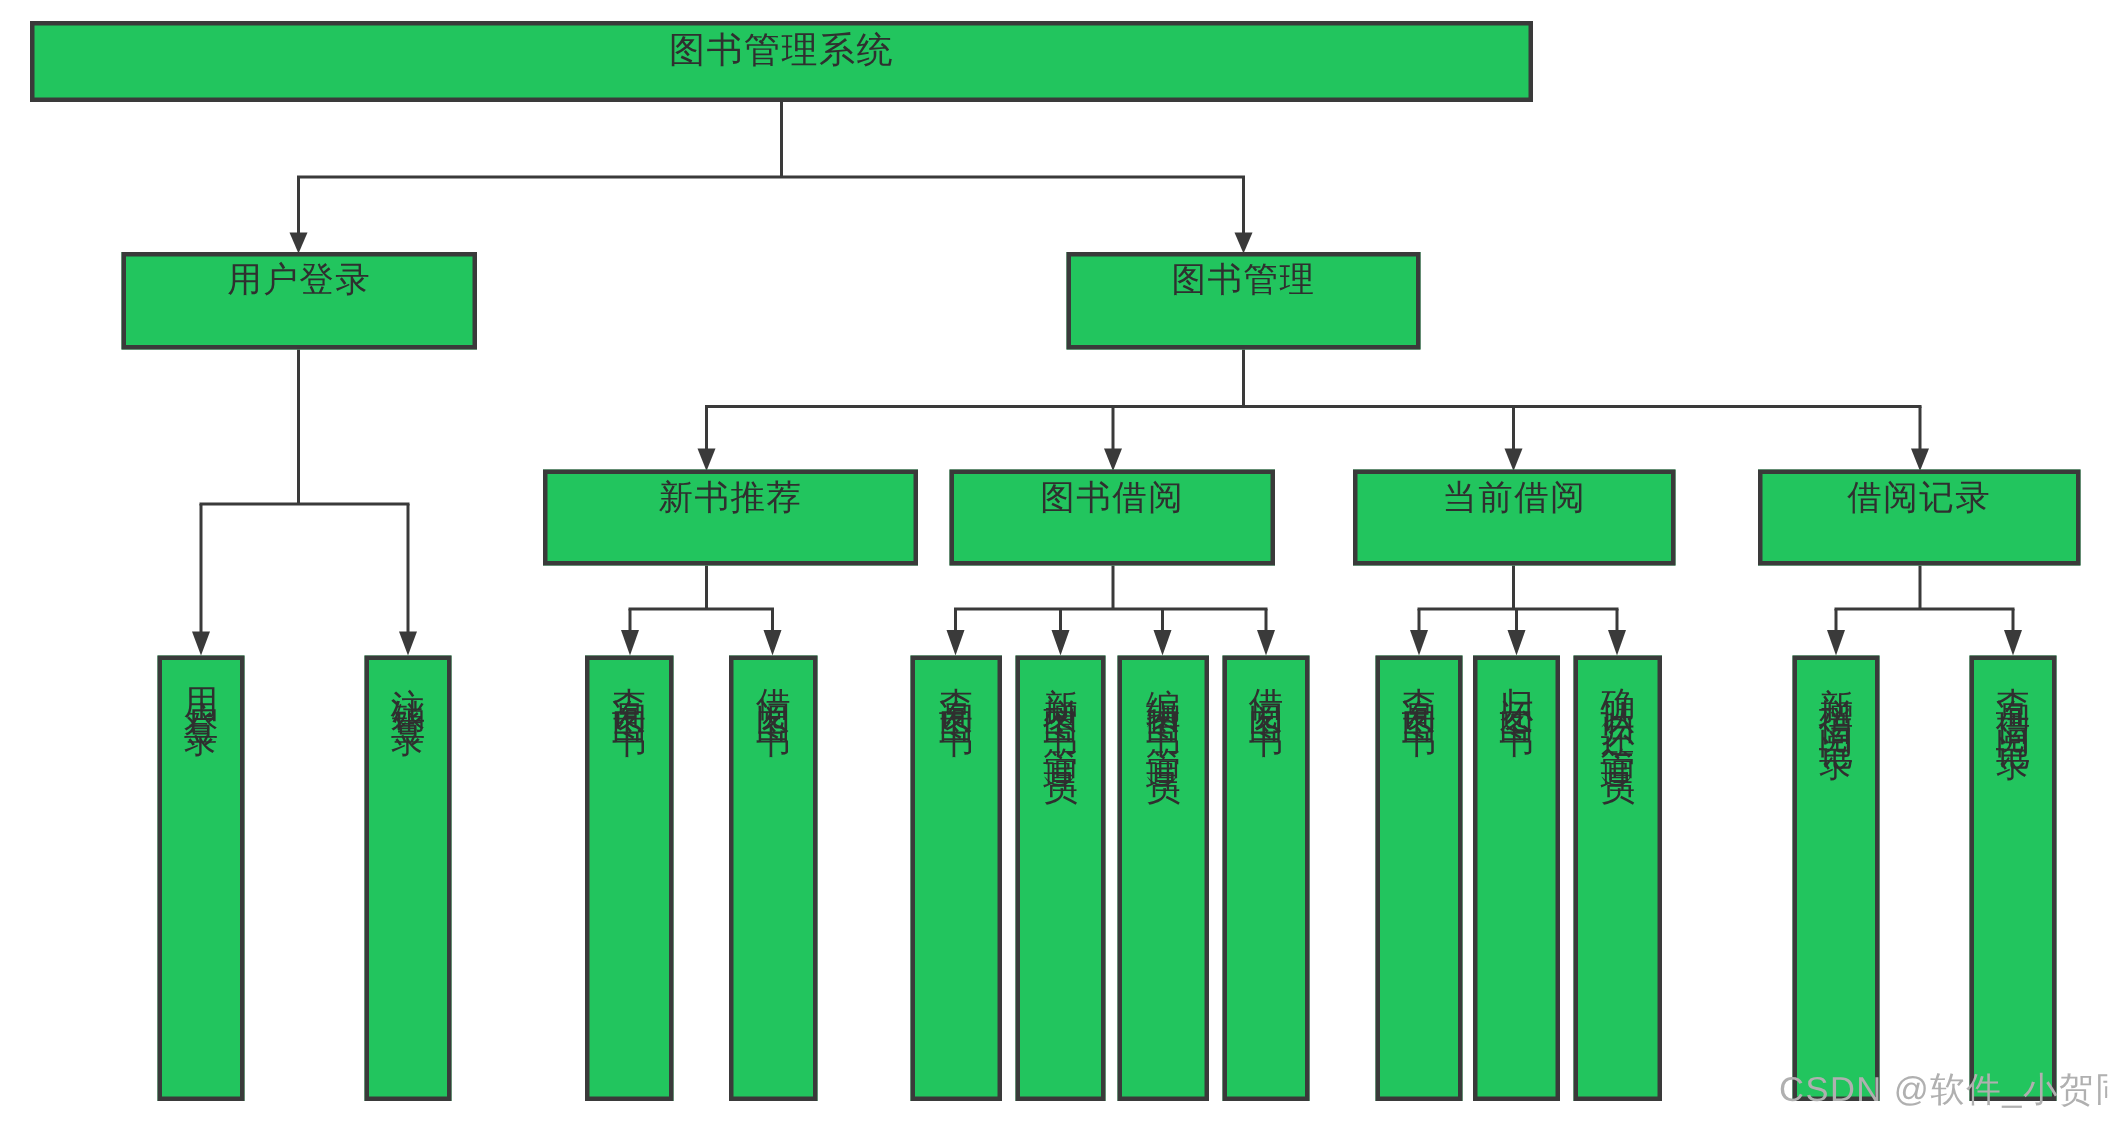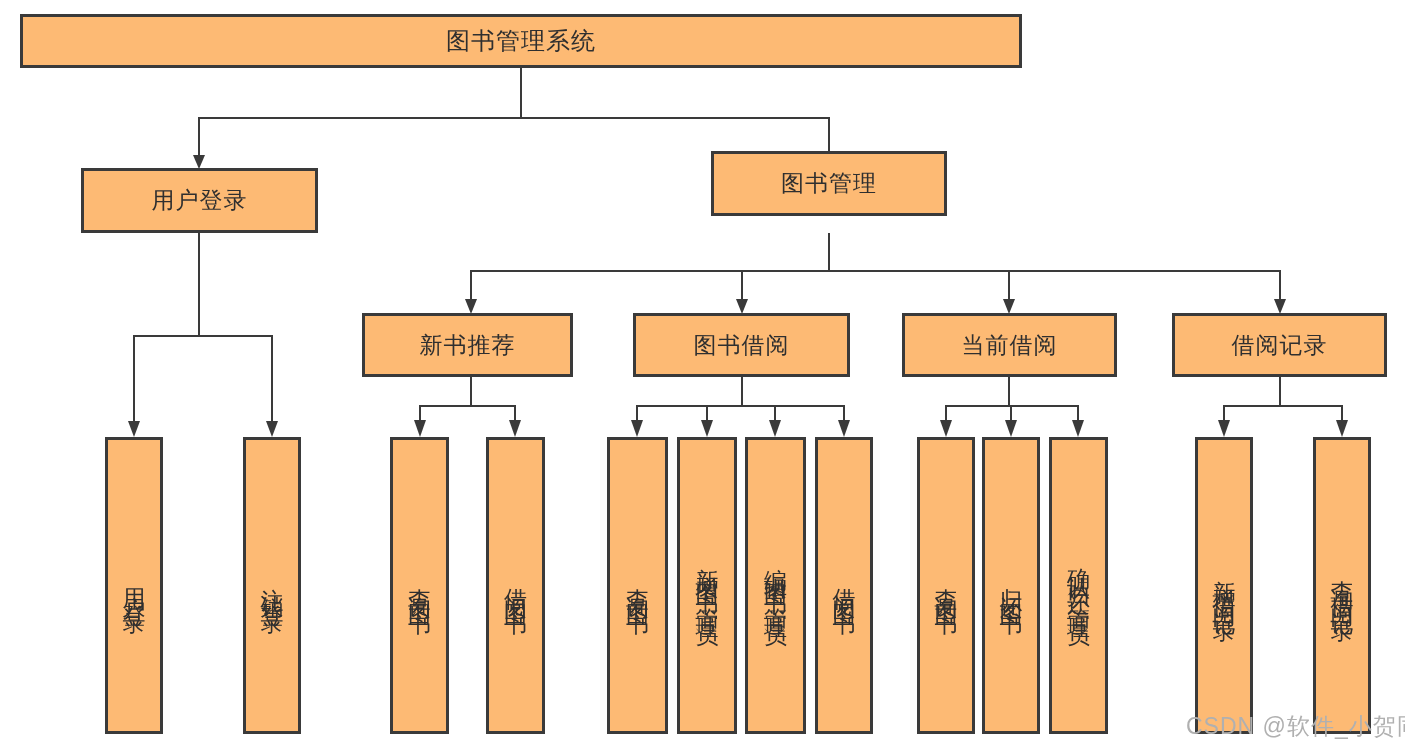--- a/index.html
+++ b/index.html
@@ -20,23 +20,23 @@
     position: absolute;
     left: 0;
     top: 0;
     width: 1405px;
     height: 747px;
   }
   .node {
     position: absolute;
     box-sizing: border-box;
     border: 3px solid #3a3a3a;
-    background: #fdba74;
+    background: #22c55e;
     display: flex;
-    align-items: center;
+    align-items: flex-start;
     justify-content: center;
     text-align: center;
   }
   .node.h span {
     font-size: 23px;
     letter-spacing: 1px;
     white-space: nowrap;
   }
   .node.root span {
     font-size: 24px;
@@ -137,25 +137,25 @@
     </g>
   </svg>
 
   <div class="node h root" style="left:20px; top:14px; width:1002px; height:54px;">
     <span>图书管理系统</span>
   </div>
 
   <div class="node h" style="left:81px; top:168px; width:237px; height:65px;">
     <span>用户登录</span>
   </div>
-  <div class="node h" style="left:711px; top:151px; width:236px; height:65px;">
+  <div class="node h" style="left:711px; top:168px; width:236px; height:65px;">
     <span>图书管理</span>
   </div>
 
-  <div class="node h" style="left:362px; top:313px; width:211px; height:64px;">
+  <div class="node h" style="left:362px; top:313px; width:250px; height:64px;">
     <span>新书推荐</span>
   </div>
   <div class="node h" style="left:902px; top:313px; width:215px; height:64px;">
     <span>当前借阅</span>
   </div>
   <div class="node h" style="left:633px; top:313px; width:217px; height:64px;">
     <span>图书借阅</span>
   </div>
   <div class="node h" style="left:1172px; top:313px; width:215px; height:64px;">
     <span>借阅记录</span>

